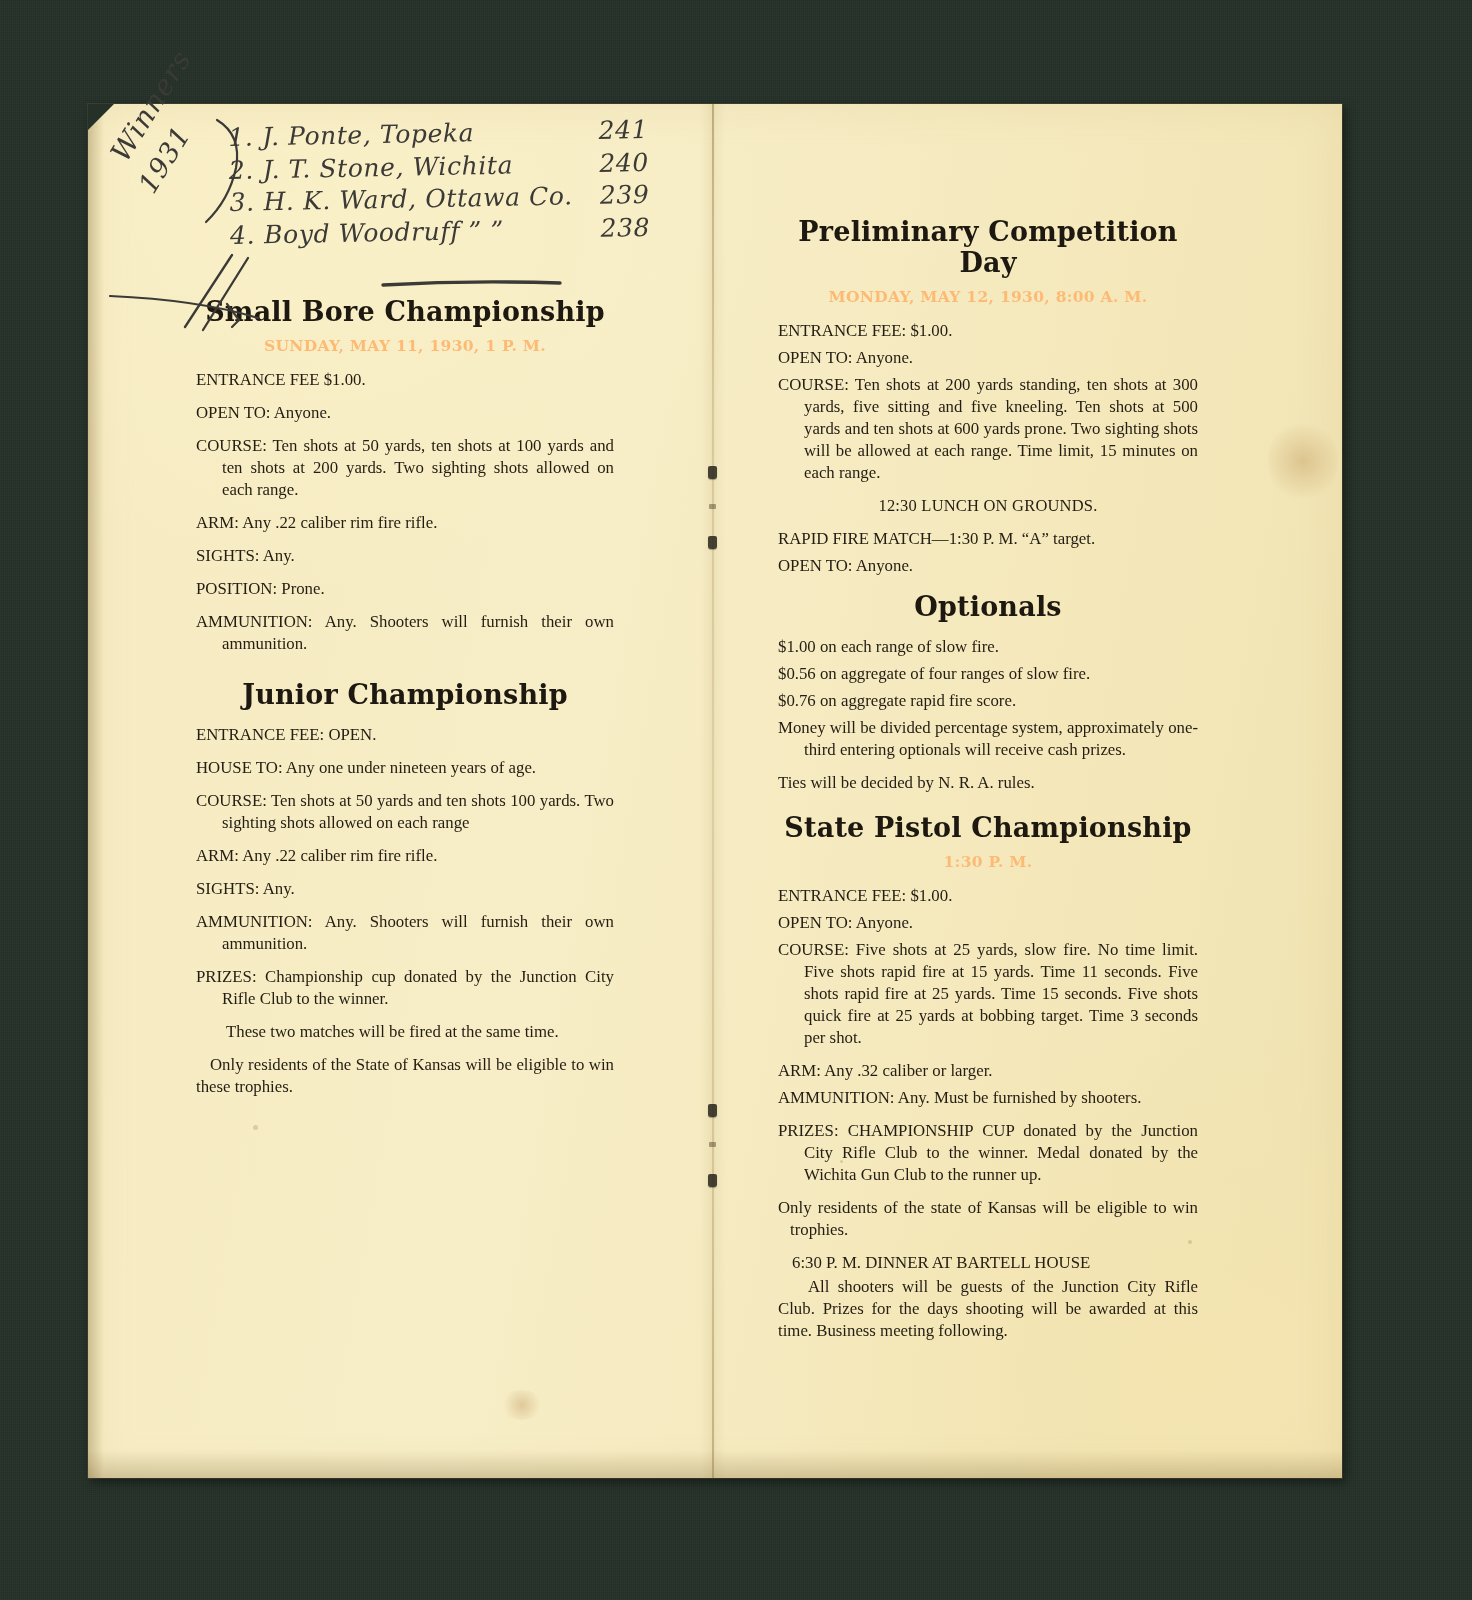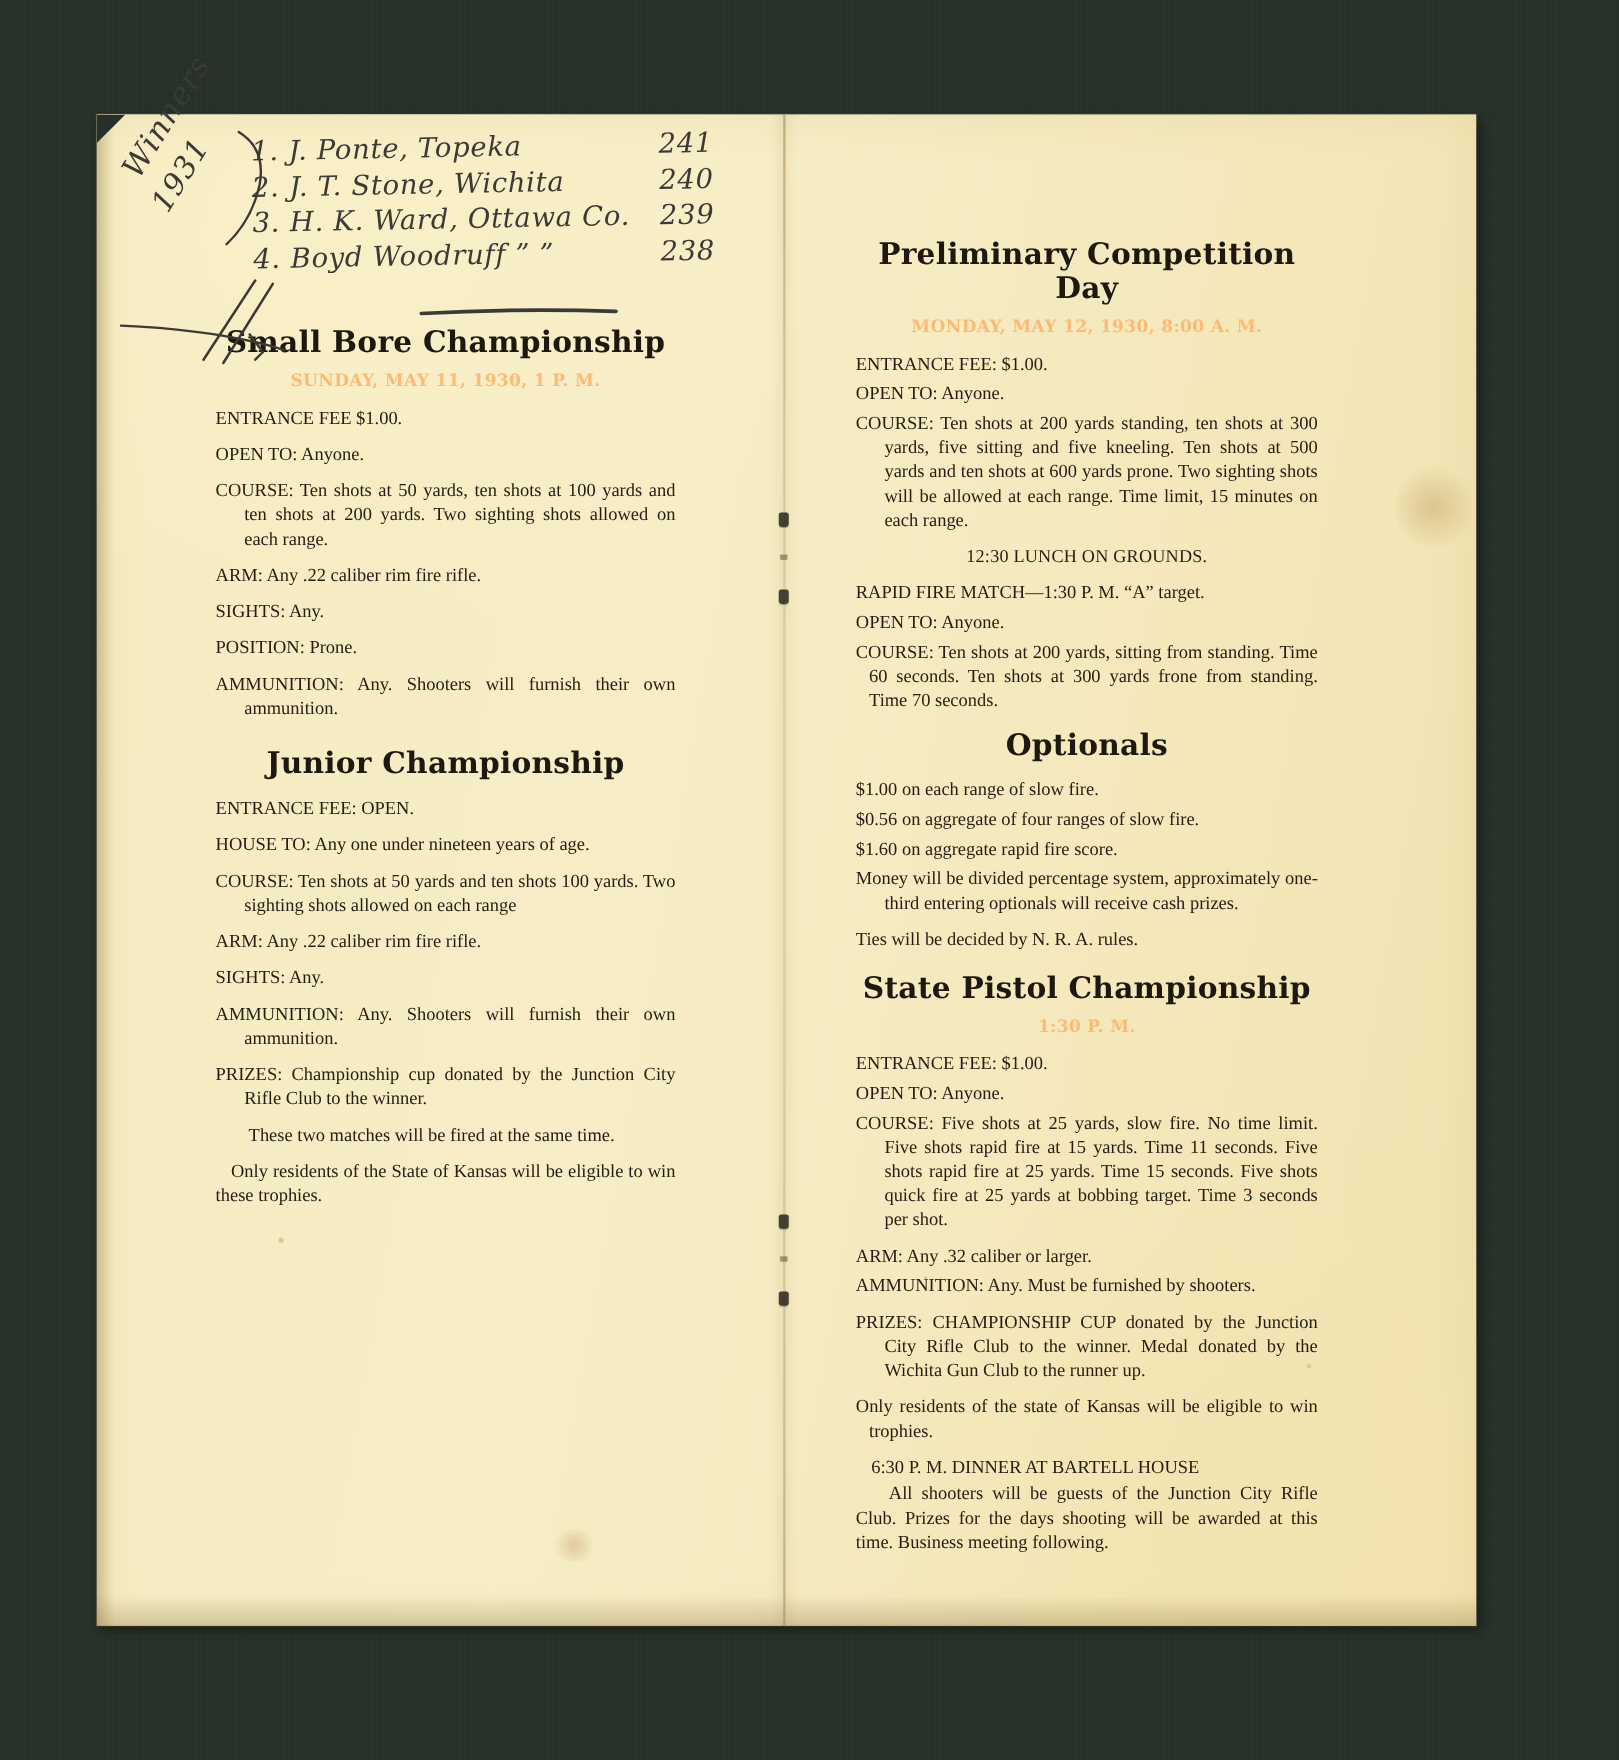--- a/index.html
+++ b/index.html
@@ -290,27 +290,26 @@
     <div class="subhead">MONDAY, MAY 12, 1930, 8:00 A. M.</div>
 
     <p class="item snug">ENTRANCE FEE:  $1.00.</p>
     <p class="item snug">OPEN TO: Anyone.</p>
     <p class="item">COURSE:  Ten shots at 200 yards standing, ten shots at 300 yards, five sitting and five kneeling.  Ten shots at 500 yards and ten shots at 600 yards prone.  Two sighting shots will be allowed at each range.  Time limit, 15 minutes on each range.</p>
 
     <div class="centerline">12:30 LUNCH ON GROUNDS.</div>
 
     <p class="item snug flush">RAPID FIRE MATCH—1:30 P. M.  “A” target.</p>
     <p class="item snug">OPEN TO:  Anyone.</p>
-    <p class="item hang12">COURSE:  Ten shots at 200 yards, sitting from standing.  Time 60 seconds.  Ten shots at 300 yards frone from standing. Time 70 seconds.</p>
 
     <h2 class="head" style="margin-top:14px;">Optionals</h2>
 
     <p class="item snug flush">$1.00 on each range of slow fire.</p>
     <p class="item snug flush">$0.56 on aggregate of four ranges of slow fire.</p>
-    <p class="item snug flush">$1.60 on aggregate rapid fire score.</p>
+    <p class="item snug flush">$0.76 on aggregate rapid fire score.</p>
     <p class="item">Money will be divided percentage system, approximately one-third entering optionals will receive cash prizes.</p>
     <p class="item snug flush">Ties will be decided by N. R. A. rules.</p>
 
     <h2 class="head tight" style="margin-top:18px;">State Pistol Championship</h2>
     <div class="subhead">1:30 P. M.</div>
 
     <p class="item snug">ENTRANCE FEE:  $1.00.</p>
     <p class="item snug">OPEN TO: Anyone.</p>
     <p class="item">COURSE:  Five shots at 25 yards, slow fire.  No time limit.  Five shots rapid fire at 15 yards.  Time 11 seconds.  Five shots rapid fire at 25 yards.  Time 15 seconds.  Five shots quick fire at 25 yards at bobbing target.  Time 3 seconds per shot.</p>
     <p class="item snug">ARM:  Any .32 caliber or larger.</p>

